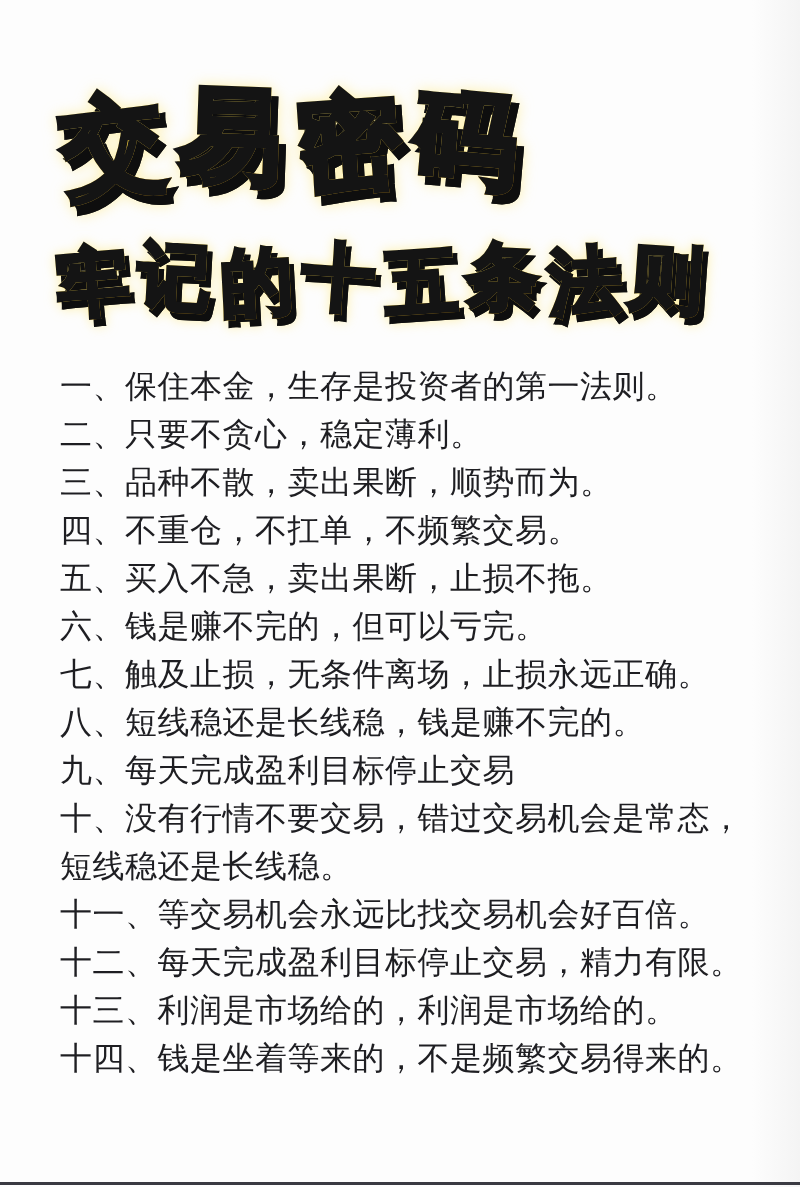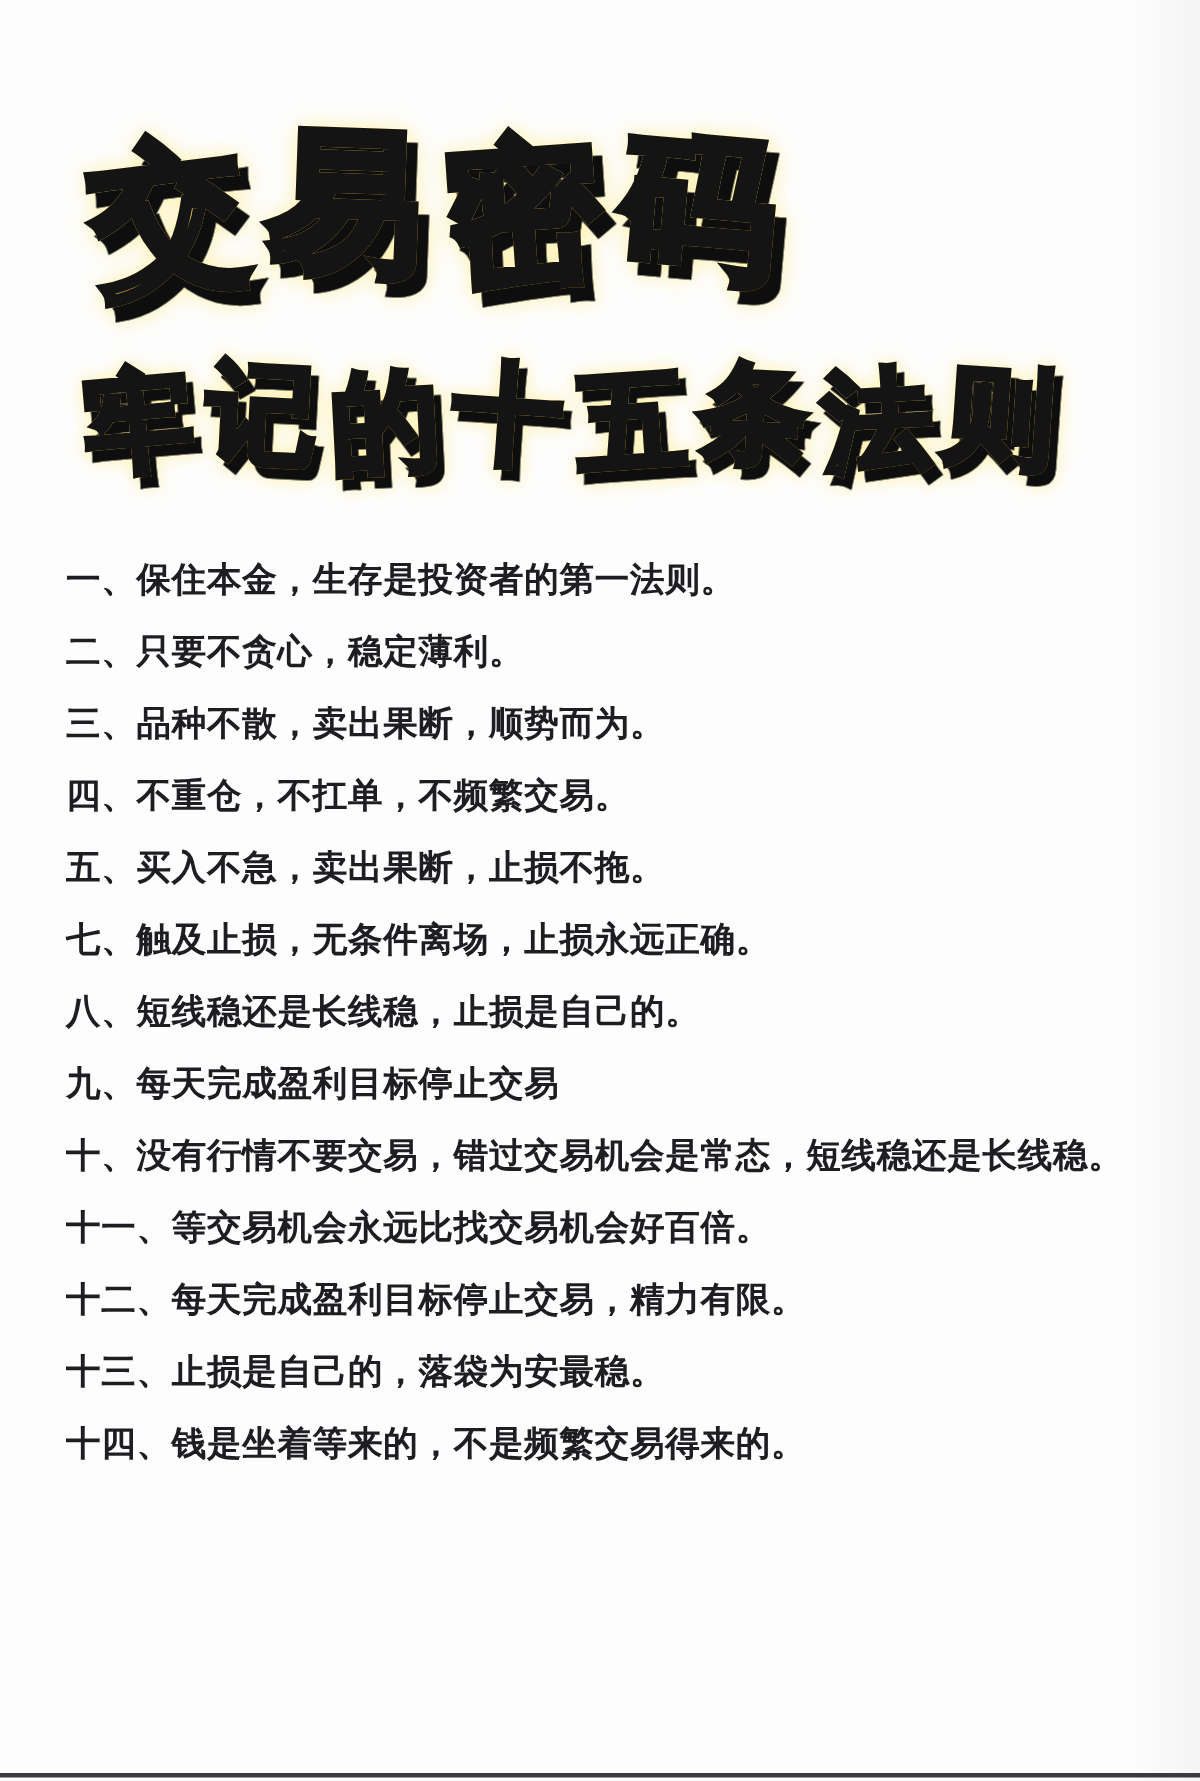--- a/index.html
+++ b/index.html
@@ -55,25 +55,25 @@
   }
   .title-main.gold-line {
     filter: drop-shadow(7px 9px 0 #0e0e0e) drop-shadow(0 0 7px rgba(255, 238, 150, 0.75));
   }
   .title-sub.gold-line {
     filter: drop-shadow(5px 7px 0 #0e0e0e) drop-shadow(0 0 6px rgba(255, 238, 150, 0.75));
   }
 
   
   .rules {
-    margin: 38px 40px 0 44px;
-    font-size: 23px;
+    margin: 38px 40px 0 60px;
+    font-size: 32px;
     line-height: 48px;
     color: #1e1e22;
-    font-weight: 700;
+    font-weight: 400;
   }
   .rule-item {
     letter-spacing: 0.5px;
     word-break: break-all;
   }
 
   
   .bottom-divider {
     position: absolute;
     left: 0;
@@ -91,24 +91,25 @@
   <h1 class="title-main gold-line"><span class="gold-char" style="transform: rotate(-7deg) translateY(5px);">交</span><span class="gold-char" style="transform: rotate(2deg) translateY(-3px);">易</span><span class="gold-char" style="transform: rotate(-4deg) translateY(3px);">密</span><span class="gold-char" style="transform: rotate(5deg) translateY(1px);">码</span></h1>
 
   <h2 class="title-sub gold-line"><span class="gold-char" style="transform: rotate(-5deg) translateY(3px);">牢</span><span class="gold-char" style="transform: rotate(3deg) translateY(-2px);">记</span><span class="gold-char" style="transform: rotate(-3deg) translateY(3px);">的</span><span class="gold-char" style="transform: rotate(4deg) translateY(-1px);">十</span><span class="gold-char" style="transform: rotate(-4deg) translateY(3px);">五</span><span class="gold-char" style="transform: rotate(3deg) translateY(-2px);">条</span><span class="gold-char" style="transform: rotate(-3deg) translateY(2px);">法</span><span class="gold-char" style="transform: rotate(4deg) translateY(0px);">则</span></h2>
 
   <div class="rules">
     <div class="rule-item">一、保住本金，生存是投资者的第一法则。</div>
     <div class="rule-item">二、只要不贪心，稳定薄利。</div>
     <div class="rule-item">三、品种不散，卖出果断，顺势而为。</div>
     <div class="rule-item">四、不重仓，不扛单，不频繁交易。</div>
     <div class="rule-item">五、买入不急，卖出果断，止损不拖。</div>
+    <div class="rule-item">六、钱是赚不完的，但可以亏完。</div>
     <div class="rule-item">七、触及止损，无条件离场，止损永远正确。</div>
-    <div class="rule-item">八、短线稳还是长线稳，止损是自己的。</div>
+    <div class="rule-item">八、短线稳还是长线稳，钱是赚不完的。</div>
     <div class="rule-item">九、每天完成盈利目标停止交易</div>
     <div class="rule-item">十、没有行情不要交易，错过交易机会是常态，短线稳还是长线稳。</div>
     <div class="rule-item">十一、等交易机会永远比找交易机会好百倍。</div>
     <div class="rule-item">十二、每天完成盈利目标停止交易，精力有限。</div>
-    <div class="rule-item">十三、止损是自己的，落袋为安最稳。</div>
+    <div class="rule-item">十三、利润是市场给的，利润是市场给的。</div>
     <div class="rule-item">十四、钱是坐着等来的，不是频繁交易得来的。</div>
   </div>
 
   <div class="bottom-divider"></div>
 </div>
 
 </body></html>

